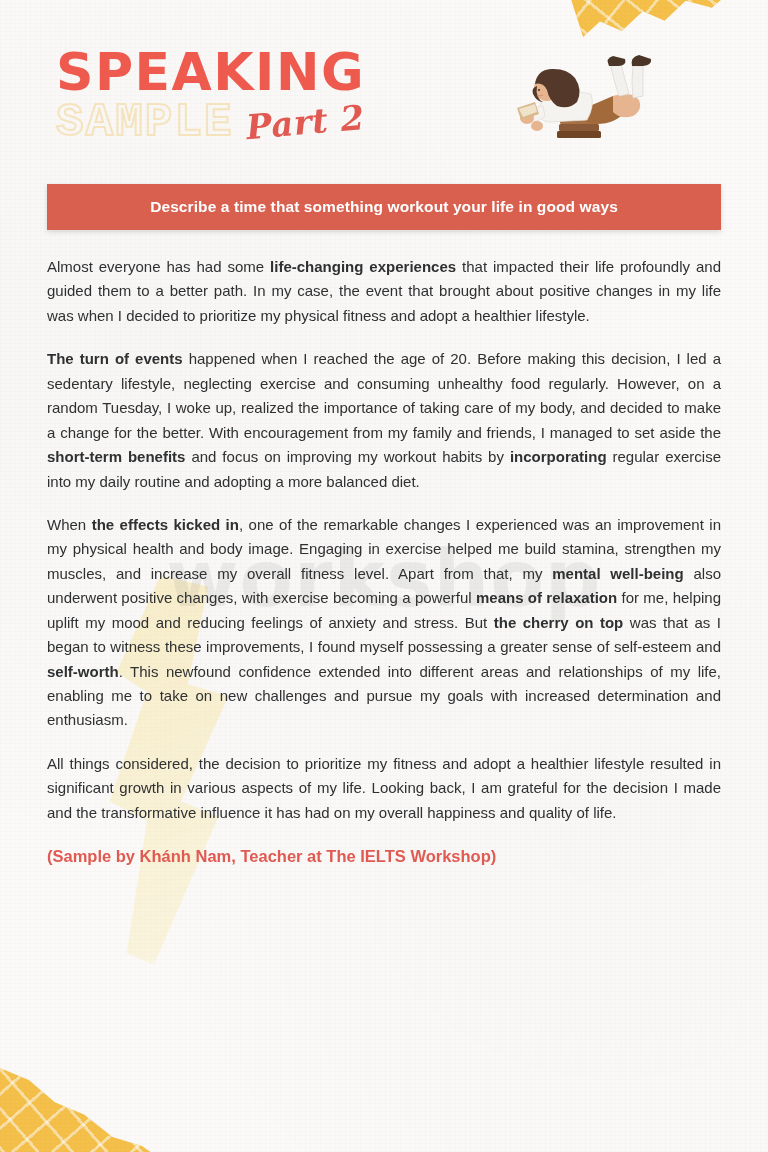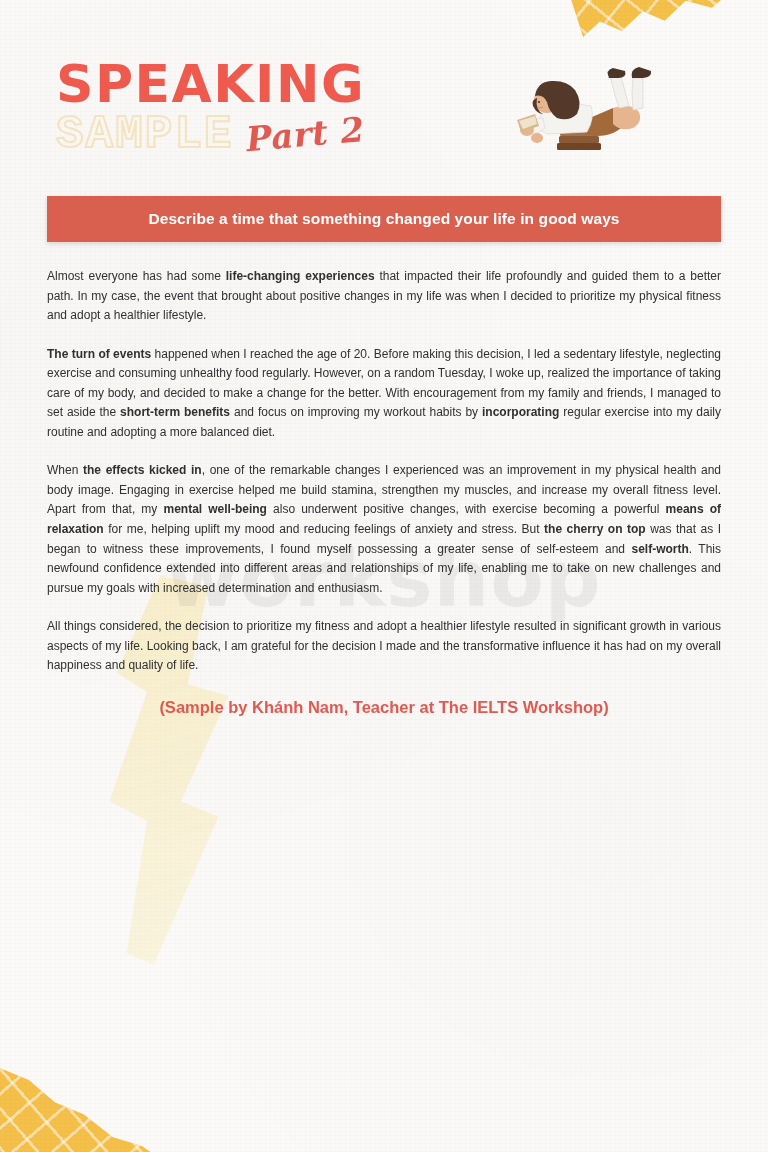--- a/index.html
+++ b/index.html
@@ -98,21 +98,21 @@
     margin-top:-26px;
     font-family:"DejaVu Sans", sans-serif;
   }
 
   
   .page{
     position:relative;
     z-index:5;
     width:768px;
     height:1152px;
-    padding:16px 47px;
+    padding:4px 47px;
     border-radius:7px;
   }
 
   
   .header{
     position:relative;
     height:180px;
   }
   .title-block{
     position:absolute;
@@ -173,36 +173,35 @@
     color:#ffffff;
     font-size:15.5px;
     font-weight:700;
     letter-spacing:0.1px;
     text-align:center;
   }
 
   
   .body-text{
     color:#2f3032;
-    font-size:12px;
+    font-size:15px;
     line-height:1.63;
     text-align:justify;
   }
   .body-text p{
     margin-bottom:19px;
   }
   .body-text p:last-of-type{
     margin-bottom:16px;
   }
   .body-text b{ font-weight:700; }
 
   
   .signature{
     margin-top:22px;
-    text-align:center;
     color:#e05a52;
     font-size:16.5px;
     font-weight:700;
   }
 </style>
 </head>
 <body>
 
 <div class="corner corner-tr"></div>
 <div class="corner corner-bl"></div>
@@ -261,21 +260,21 @@
         <path d="M42 44 Q44 30 58 29 Q74 28 82 38 Q90 50 84 62 Q76 70 64 66 Q56 60 54 50 Q50 42 42 44 Z" fill="#54392a"></path>
         <path d="M44 46 Q42 58 50 62 Q44 62 40 54 Q38 48 44 46 Z" fill="#54392a"></path>
 
         <circle cx="46" cy="50" r="1.1" fill="#4a3526"></circle>
         <path d="M44 55 Q47 57 50 55" stroke="#c98f6c" stroke-width="0.9" fill="none"></path>
       </svg>
     </div>
   </div>
 
   <div class="banner">
-    <div class="banner-text">Describe a time that something changed your life in good ways</div>
+    <div class="banner-text">Describe a time that something workout your life in good ways</div>
   </div>
 
   <div class="body-text" id="essay-body">
       <p><span>Almost everyone has had some </span><b>life-changing experiences</b><span> that impacted their life profoundly and guided them to a better path. In my case, the event that brought about positive changes in my life was when I decided to prioritize my physical fitness and adopt a healthier lifestyle.</span></p>
       <p><b>The turn of events</b><span> happened when I reached the age of 20. Before making this decision, I led a sedentary lifestyle, neglecting exercise and consuming unhealthy food regularly. However, on a random Tuesday, I woke up, realized the importance of taking care of my body, and decided to make a change for the better. With encouragement from my family and friends, I managed to set aside the </span><b>short-term benefits</b><span> and focus on improving my workout habits by </span><b>incorporating</b><span> regular exercise into my daily routine and adopting a more balanced diet.</span></p>
       <p><span>When </span><b>the effects kicked in</b><span>, one of the remarkable changes I experienced was an improvement in my physical health and body image. Engaging in exercise helped me build stamina, strengthen my muscles, and increase my overall fitness level. Apart from that, my </span><b>mental well-being</b><span> also underwent positive changes, with exercise becoming a powerful </span><b>means of relaxation</b><span> for me, helping uplift my mood and reducing feelings of anxiety and stress. But </span><b>the cherry on top</b><span> was that as I began to witness these improvements, I found myself possessing a greater sense of self-esteem and </span><b>self-worth</b><span>. This newfound confidence extended into different areas and relationships of my life, enabling me to take on new challenges and pursue my goals with increased determination and enthusiasm.</span></p>
       <p><span>All things considered, the decision to prioritize my fitness and adopt a healthier lifestyle resulted in significant growth in various aspects of my life. Looking back, I am grateful for the decision I made and the transformative influence it has had on my overall happiness and quality of life.</span></p>
     </div>
 
   <div class="signature">(Sample by Khánh Nam, Teacher at The IELTS Workshop)</div>

